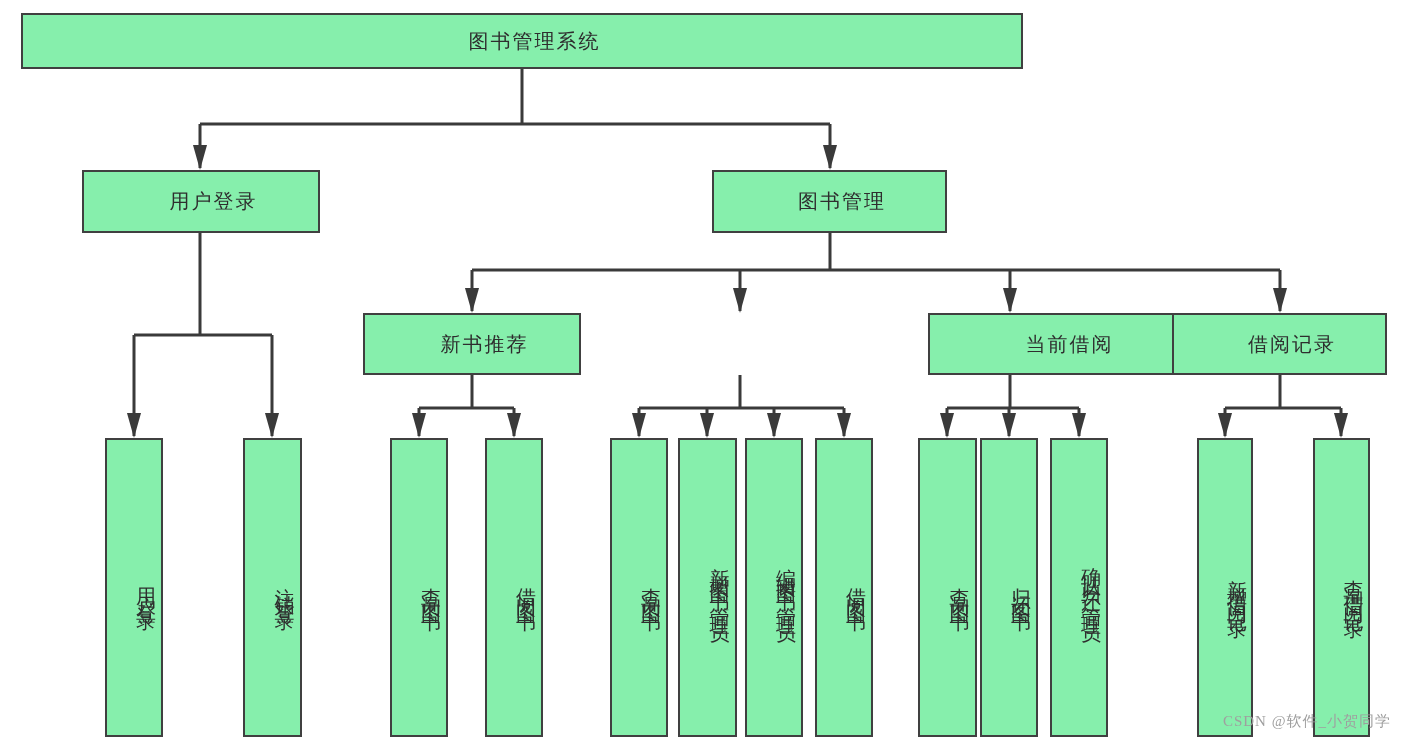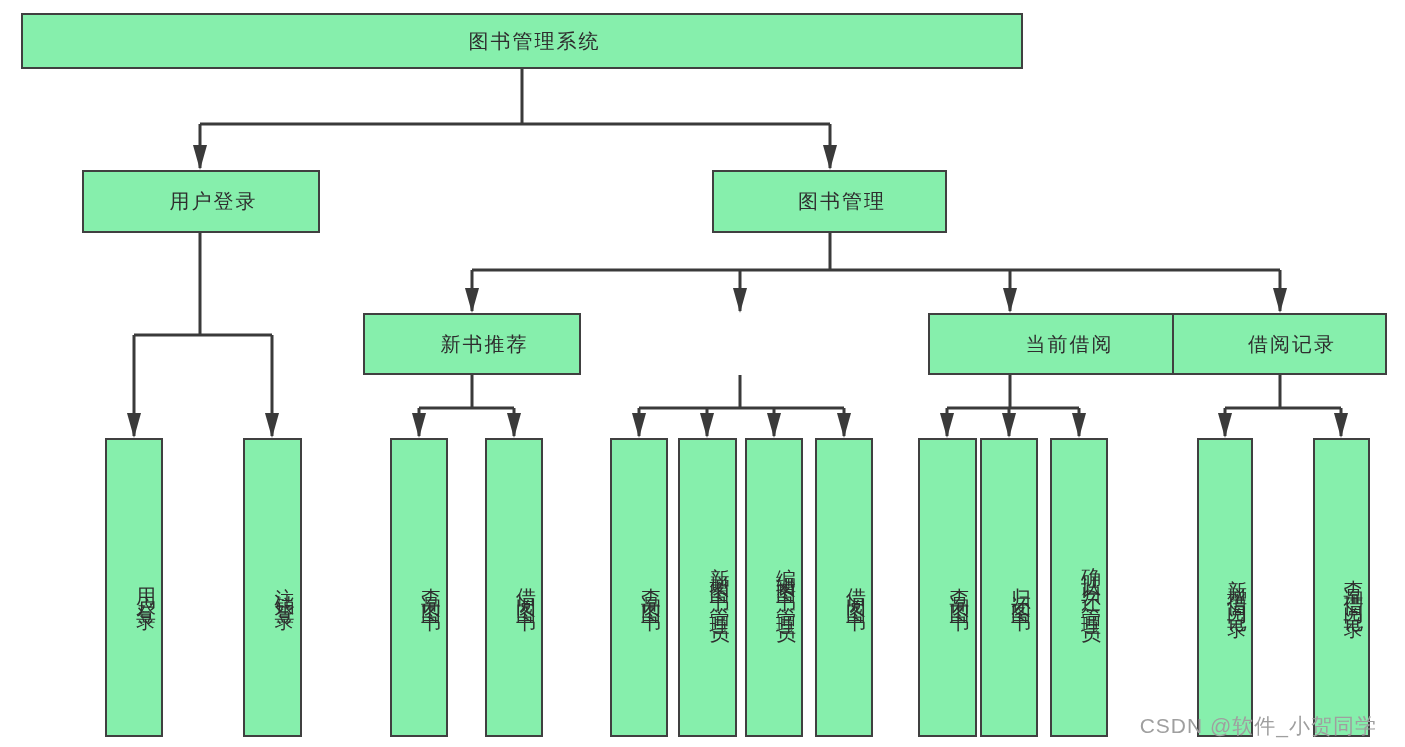--- a/index.html
+++ b/index.html
@@ -54,25 +54,26 @@
   #n-c2 { left: 745px;  width: 58px; }
   #n-c3 { left: 815px;  width: 58px; }
   #n-d0 { left: 918px;  width: 59px; }
   #n-d1 { left: 980px;  width: 58px; }
   #n-d2 { left: 1050px; width: 58px; }
   #n-e0 { left: 1197px; width: 56px; }
   #n-e1 { left: 1313px; width: 57px; }
   .watermark {
     position: absolute;
     top: 712px;
-    right: 28px;
-    font-size: 21px;
+    right: 14px;
+    font-size: 15px;
     color: #9f9f9f;
     letter-spacing: 1px;
     white-space: nowrap;
+    font-family: Liberation Serif, serif;
   }
 </style>
 </head>
 <body>
 
 <div class="canvas">
 
   <svg class="connectors" viewBox="0 0 1405 747" xmlns="http://www.w3.org/2000/svg">
     <g stroke="#3a3a3a" stroke-width="3" fill="none">
       <path d="M522 69 V124 M200 124 H830 M200 124 V168 M830 124 V168"></path>

